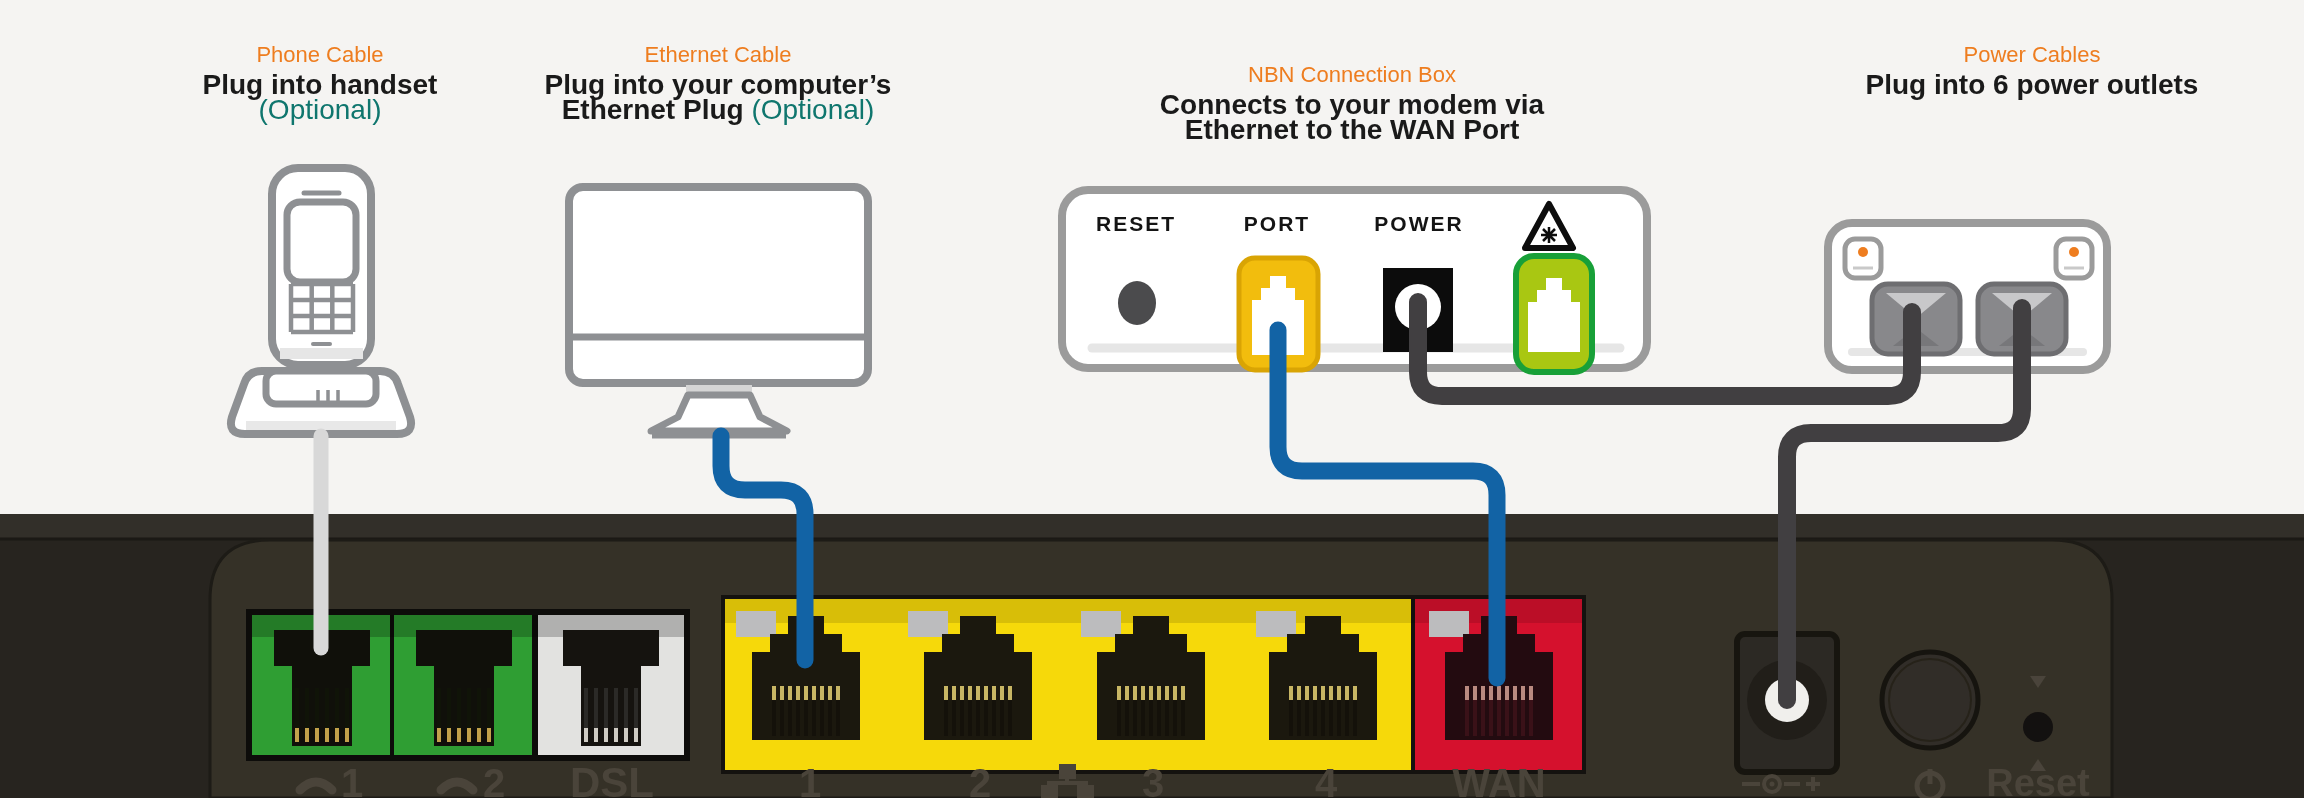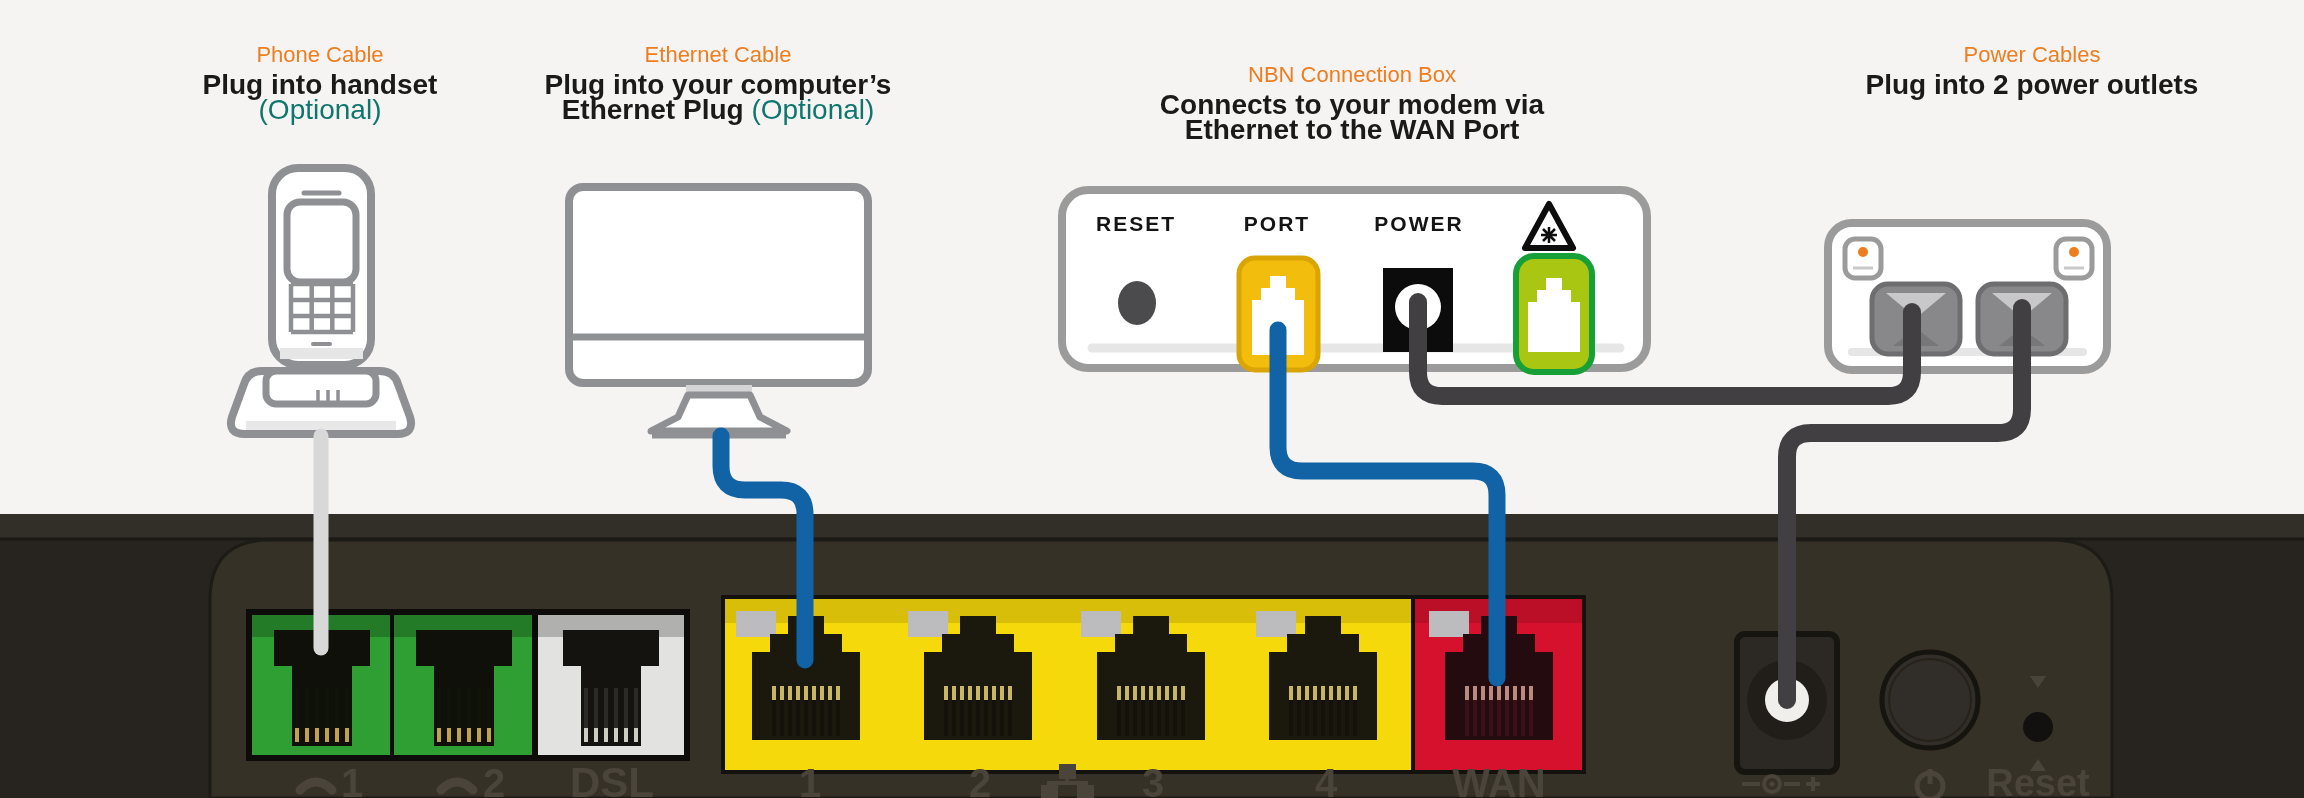--- a/index.html
+++ b/index.html
@@ -38,21 +38,21 @@
   </div>
 
   <div class="caption" style="left:1092px;top:38px;width:520px;margin-top:20px;">
     <div class="caption-title">NBN Connection Box</div>
     <div class="caption-sub">Connects to your modem via</div>
     <div class="caption-sub">Ethernet to the WAN Port</div>
   </div>
 
   <div class="caption" style="left:1832px;top:38px;width:400px;">
     <div class="caption-title">Power Cables</div>
-    <div class="caption-sub">Plug into 2 power outlets</div>
+    <div class="caption-sub">Plug into 6 power outlets</div>
   </div>
 
   
   <svg width="2304" height="798" viewBox="0 0 2304 798">
     <defs>
       <g id="rj45">
         <path d="M-18 0 H18 V18 H36 V36 H54 V124 H-54 V36 H-36 V18 H-18 Z" fill="var(--opening,#1b180e)"></path>
         <path d="M-32 78 V120 M-24 78 V120 M-16 78 V120 M-8 78 V120 M0 78 V120 M8 78 V120 M16 78 V120 M24 78 V120 M32 78 V120" stroke="var(--pin,#14110a)" stroke-width="4" fill="none"></path>
         <path d="M-32 70 V84 M-24 70 V84 M-16 70 V84 M-8 70 V84 M0 70 V84 M8 70 V84 M16 70 V84 M24 70 V84 M32 70 V84" stroke="var(--cap,#c8b664)" stroke-width="4" fill="none"></path>
       </g>

